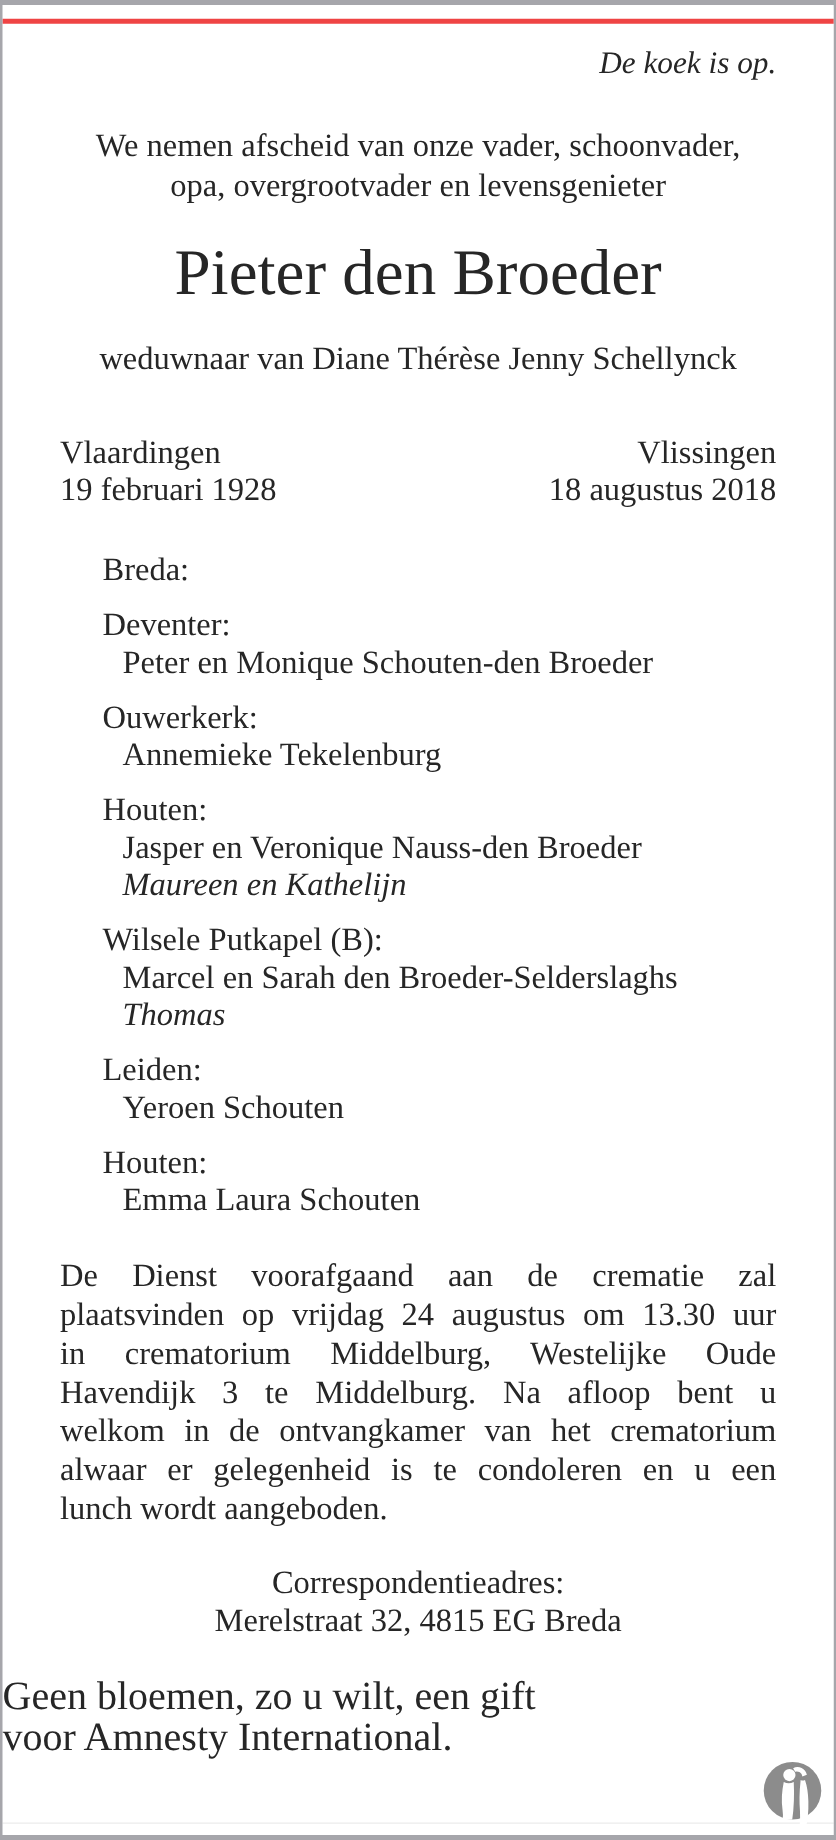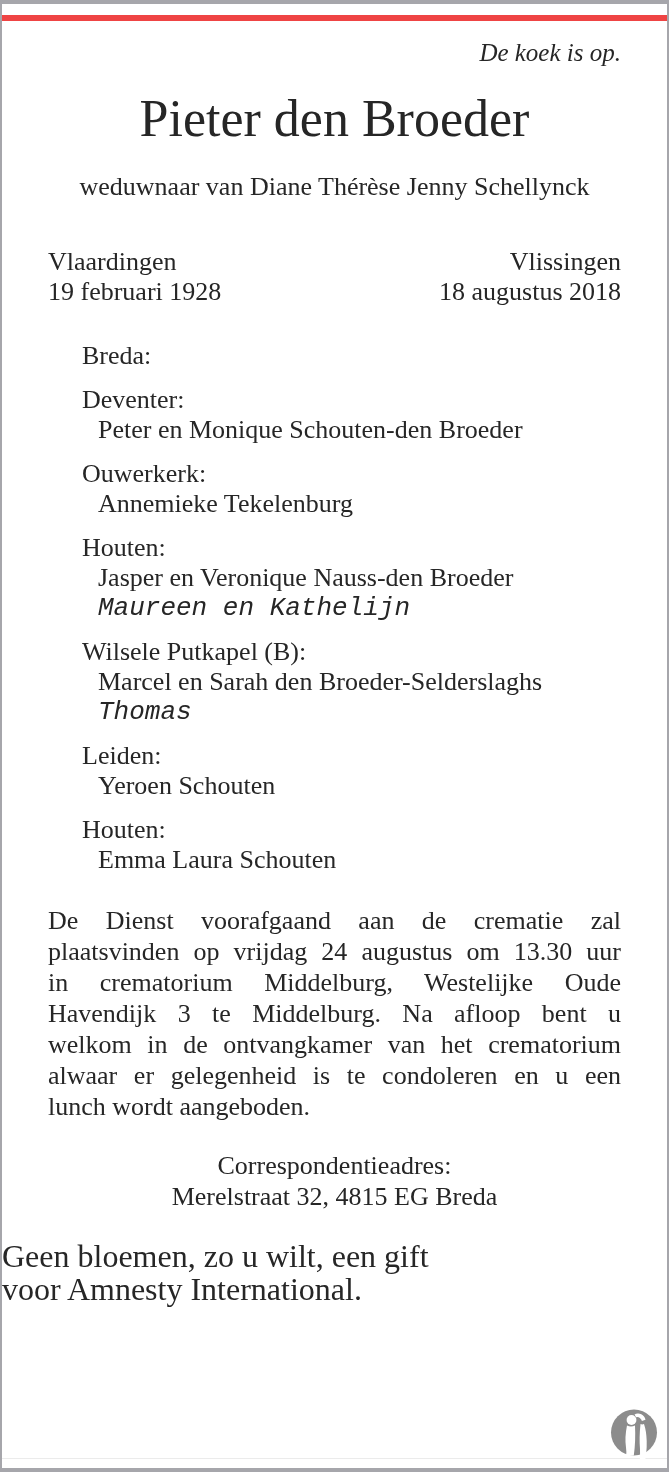--- a/index.html
+++ b/index.html
@@ -13,21 +13,21 @@
   }
   .edge { position:absolute; background:#a6a6ab; z-index:5; }
   .edge-top    { top:0; left:0; width:100%; height:4px; }
   .edge-bottom { bottom:0; left:0; width:100%; height:4px; }
   .edge-left   { top:0; left:0; width:2px; height:100%; }
   .edge-right  { top:0; right:0; width:2px; height:100%; }
 
   .card {
     position:absolute;
     top:15px; left:2px; right:2px; bottom:13px;
-    border-top:6px solid #ef4444;
+    border-top:4px solid #ef4444;
     border-bottom:1px solid #ebebeb;
     background:#ffffff;
   }
 
   .motto {
     padding:20px 46px 0 0;
     text-align:right;
     font-style:italic;
     font-size:25px;
     line-height:24px;
@@ -63,21 +63,21 @@
 
   .family {
     margin-top:34px;
     padding-left:80px;
     padding-right:46px;
     font-size:26px;
     line-height:30px;
   }
   .family-group { margin-bottom:14px; }
   .family-names { padding-left:16px; }
-  .italic { font-style:italic;font-family:Liberation Mono, monospace; }
+  .italic { font-style:italic; }
 
   .service {
     margin-top:30px;
     padding:0 46px;
     font-size:26px;
     line-height:31px;
   }
   .jline { text-align:justify; text-align-last:justify; }
   .jline.last { text-align-last:left; }
 
@@ -106,20 +106,24 @@
 
 <div class="edge edge-top"></div>
 <div class="edge edge-bottom"></div>
 <div class="edge edge-left"></div>
 <div class="edge edge-right"></div>
 
 <div class="card">
 
   <div class="motto">De koek is op.</div>
 
+  <div class="intro">
+    <div>We nemen afscheid van onze vader, schoonvader,</div>
+    <div>opa, overgrootvader en levensgenieter</div>
+  </div>
 
   <div class="deceased-name">Pieter den Broeder</div>
 
   <div class="subtitle">weduwnaar van Diane Thérèse Jenny Schellynck</div>
 
   <div class="dates">
     <div class="birth-col">
       <div>Vlaardingen</div>
       <div>19 februari 1928</div>
     </div>

